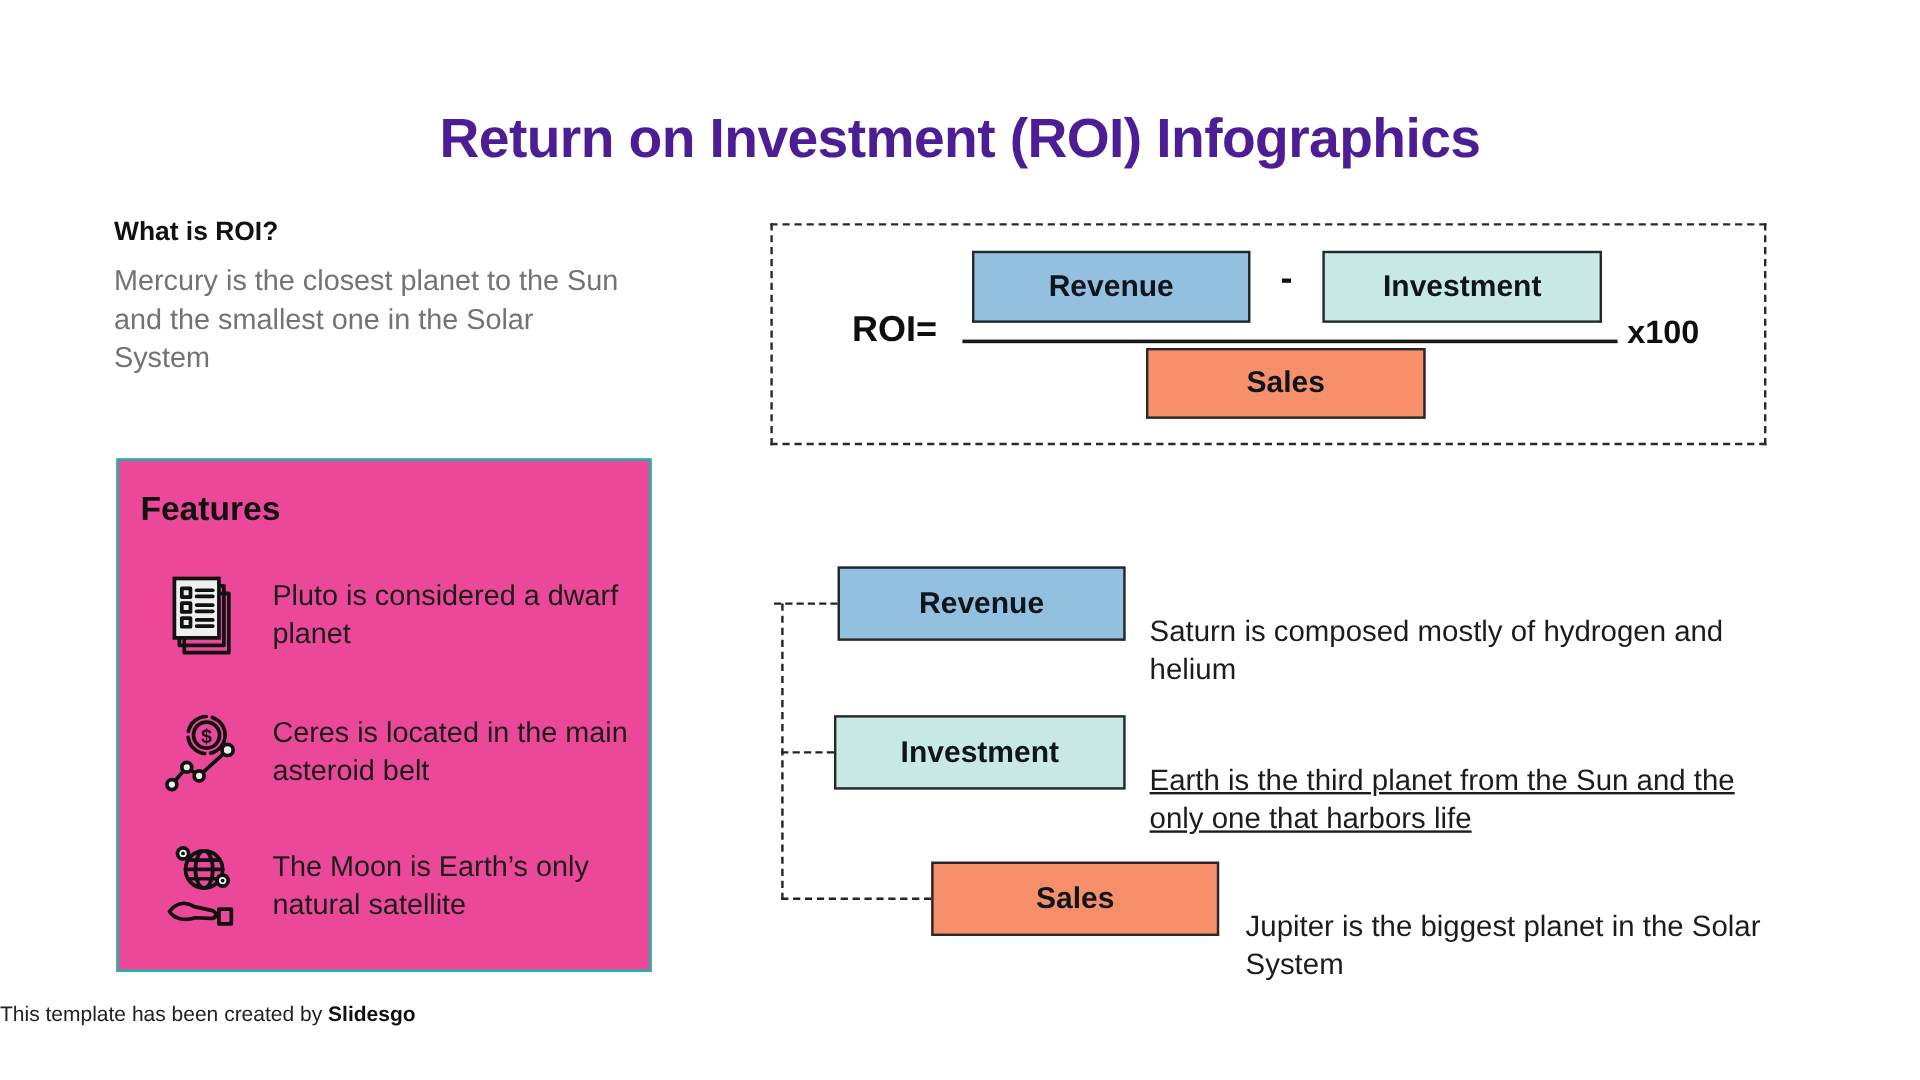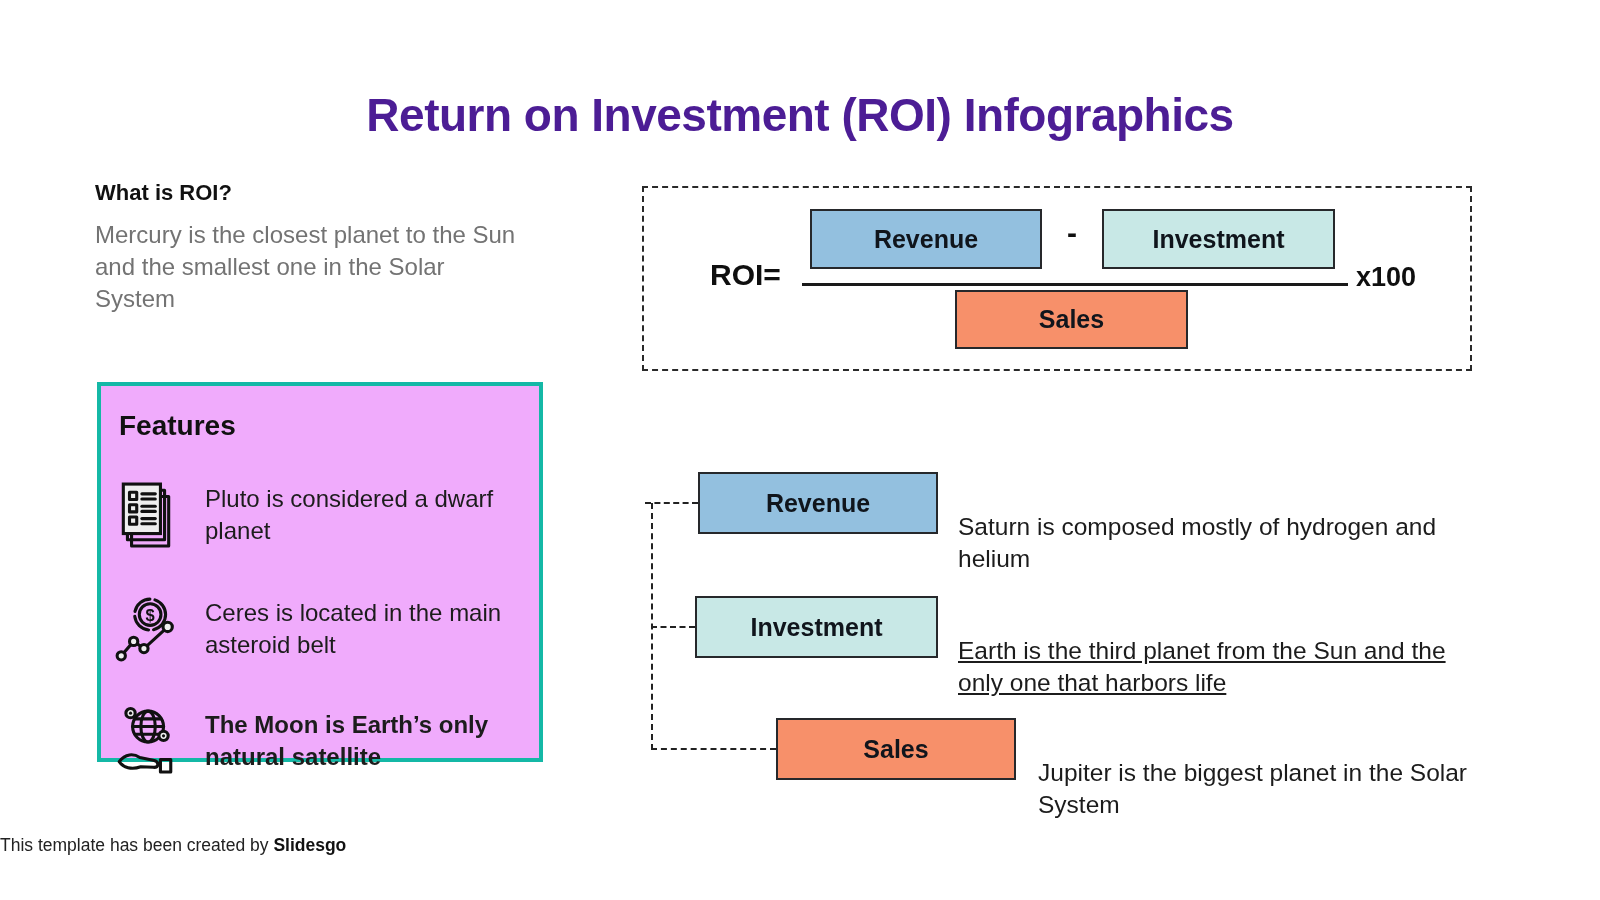--- a/index.html
+++ b/index.html
@@ -27,37 +27,37 @@
 
   
   .roi-intro { position: absolute; left: 95px; top: 180px; width: 440px; }
   .roi-intro h2 { font-size: 22px; font-weight: 700; color: #111; }
   .roi-intro p { margin-top: 13px; font-size: 24px; line-height: 1.33; color: #737373; width: 428px; }
 
   
   .features-box {
     position: absolute;
     left: 97px; top: 382px;
-    width: 446px; height: 380px;
-    background: #f0abfc;
-    border: 4px solid #14b8a6;
+    width: 446px; height: 428px;
+    background: #ec4899;
+    border: 2px solid #14b8a6;
   }
   .features-heading {
     position: absolute; left: 18px; top: 24px;
     font-size: 28px; font-weight: 700; color: #111;
   }
   .feature-item {
     position: absolute; left: 0;
     width: 100%; height: 86px;
     display: flex; align-items: center;
-    gap: 26px; padding-left: 12px;
+    gap: 26px; padding-left: 36px;
   }
   .feature-item.f1 { top: 86px; }
   .feature-item.f2 { top: 200px; }
-  .feature-item.f3 { top: 312px; font-weight: bold; }
+  .feature-item.f3 { top: 312px; }
   .feature-icon { width: 66px; height: 78px; flex: 0 0 66px; display:flex; align-items:center; justify-content:center; }
   .feature-icon svg { width: 66px; height: 78px; }
   .feature-text { font-size: 24px; line-height: 1.32; color: #1c1c1c; width: 312px; }
 
   
   .formula-panel {
     position: absolute;
     left: 642px; top: 186px;
     width: 830px; height: 185px;
     border: 2px dashed #2a2a2a;

